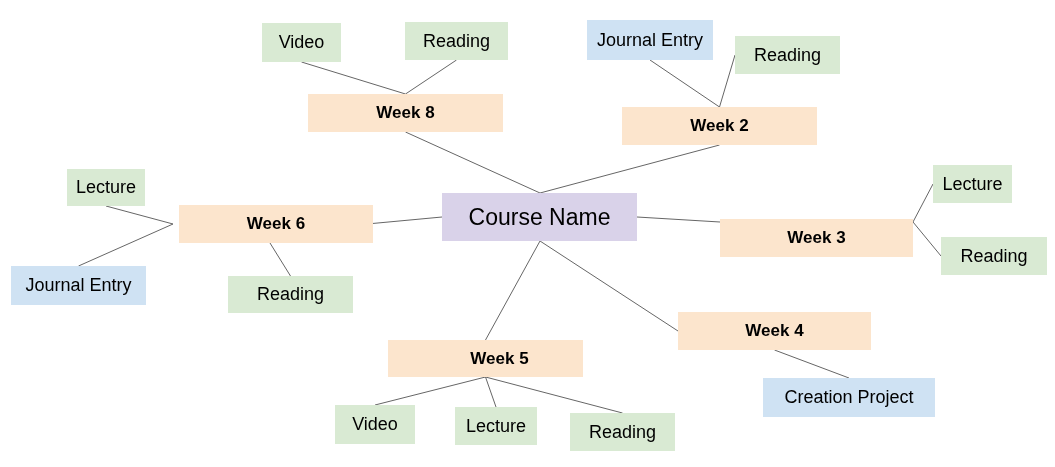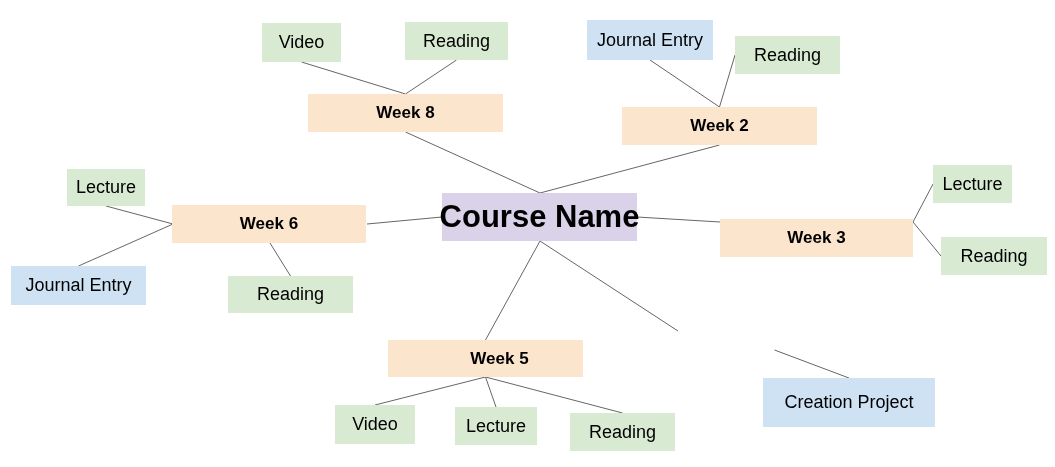--- a/index.html
+++ b/index.html
@@ -25,22 +25,22 @@
   .node {
     position: absolute;
     display: flex;
     align-items: center;
     justify-content: center;
     color: #000000;
     white-space: nowrap;
     box-sizing: border-box;
   }
   .node.center {
-    font-weight: bold;
-    font-size: 31px;
+    font-weight: normal;
+    font-size: 23px;
   }
   .node.week {
     font-weight: bold;
     font-size: 17px;
   }
   .node.resource,
   .node.assignment {
     font-weight: normal;
     font-size: 18px;
   }
@@ -75,23 +75,24 @@
   <div class="node center" style="left: 442px; top: 193px; width: 195px; height: 48px; background: rgb(217, 210, 233);">Course Name</div>
   <div class="node week" style="left: 308px; top: 94px; width: 195px; height: 38px; background: rgb(252, 229, 205);">Week 8</div>
   <div class="node resource" style="left: 262px; top: 23px; width: 79px; height: 39px; background: rgb(217, 234, 211);">Video</div>
   <div class="node resource" style="left: 405px; top: 22px; width: 103px; height: 38px; background: rgb(217, 234, 211);">Reading</div>
   <div class="node week" style="left: 622px; top: 107px; width: 195px; height: 38px; background: rgb(252, 229, 205);">Week 2</div>
   <div class="node assignment" style="left: 587px; top: 20px; width: 126px; height: 40px; background: rgb(207, 226, 243);">Journal Entry</div>
   <div class="node resource" style="left: 735px; top: 36px; width: 105px; height: 38px; background: rgb(217, 234, 211);">Reading</div>
   <div class="node week" style="left: 720px; top: 203px; width: 193px; height: 38px; background: rgb(252, 229, 205); margin-top: 16px;">Week 3</div>
   <div class="node resource" style="left: 933px; top: 165px; width: 79px; height: 38px; background: rgb(217, 234, 211);">Lecture</div>
   <div class="node resource" style="left: 941px; top: 237px; width: 106px; height: 38px; background: rgb(217, 234, 211);">Reading</div>
-  <div class="node assignment" style="left: 763px; top: 378px; width: 172px; height: 49px; background: rgb(207, 226, 243);">Creation Project</div>
+  <div class="node week" style="left: 678px; top: 312px; width: 193px; height: 38px; background: rgb(252, 229, 205);">Week 4</div>
+  <div class="node assignment" style="left: 763px; top: 378px; width: 172px; height: 39px; background: rgb(207, 226, 243);">Creation Project</div>
   <div class="node week" style="left: 388px; top: 340px; width: 195px; height: 37px; background: rgb(252, 229, 205); padding-left: 28px;">Week 5</div>
   <div class="node resource" style="left: 335px; top: 405px; width: 80px; height: 39px; background: rgb(217, 234, 211);">Video</div>
   <div class="node resource" style="left: 455px; top: 407px; width: 82px; height: 38px; background: rgb(217, 234, 211);">Lecture</div>
   <div class="node resource" style="left: 570px; top: 413px; width: 105px; height: 38px; background: rgb(217, 234, 211);">Reading</div>
-  <div class="node week" style="left: 172px; top: 205px; width: 194px; height: 38px; background: rgb(252, 229, 205);">Week 6</div>
+  <div class="node week" style="left: 179px; top: 205px; width: 194px; height: 38px; background: rgb(252, 229, 205);">Week 6</div>
   <div class="node resource" style="left: 67px; top: 169px; width: 78px; height: 37px; background: rgb(217, 234, 211);">Lecture</div>
   <div class="node assignment" style="left: 11px; top: 266px; width: 135px; height: 39px; background: rgb(207, 226, 243);">Journal Entry</div>
   <div class="node resource" style="left: 228px; top: 276px; width: 125px; height: 37px; background: rgb(217, 234, 211);">Reading</div>
 
 </div>
 
 </body></html>

